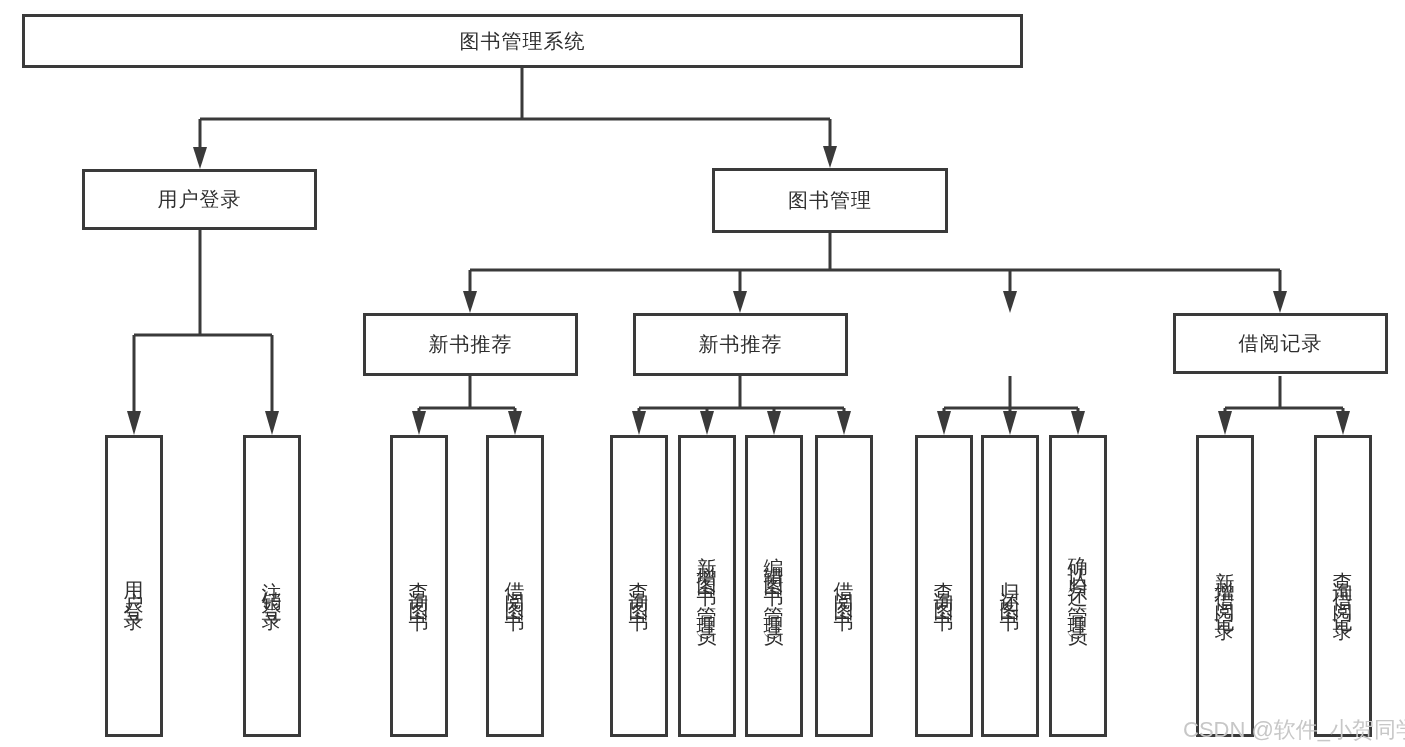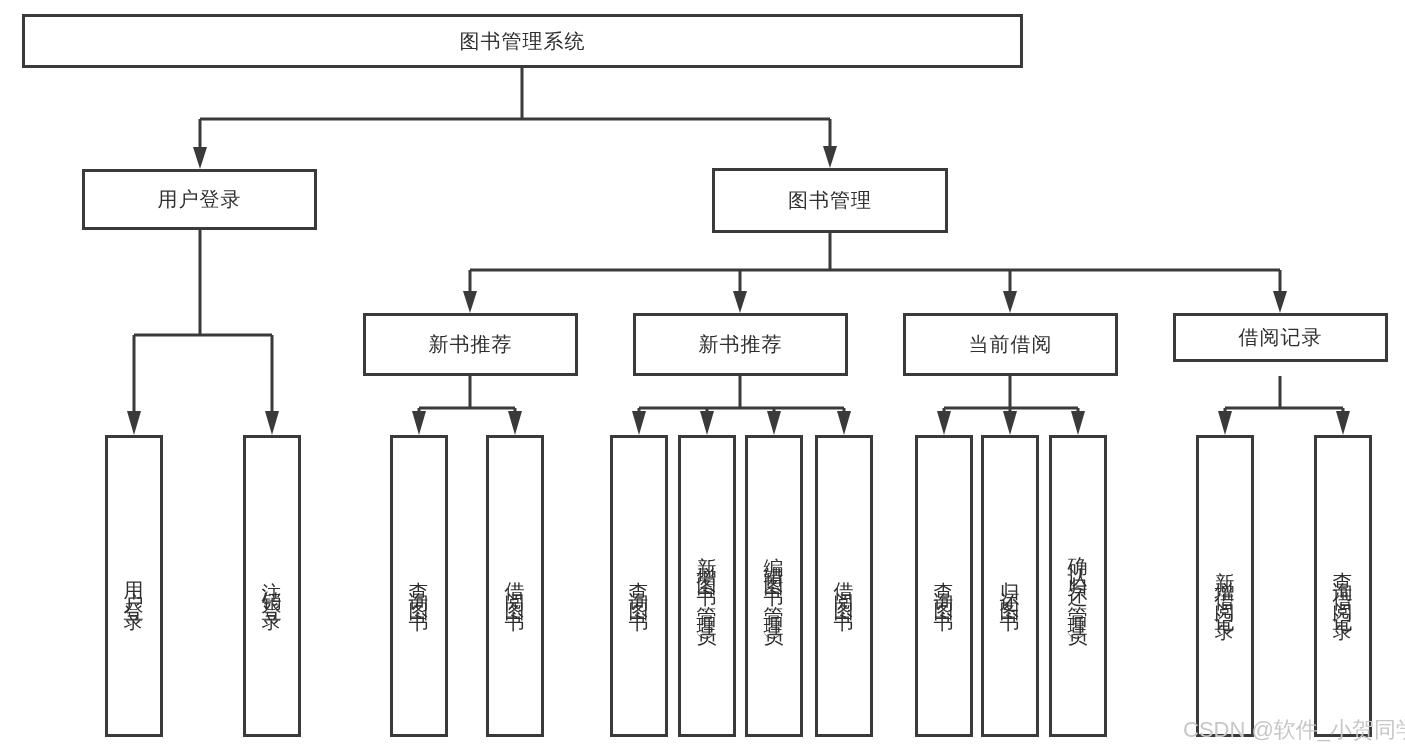--- a/index.html
+++ b/index.html
@@ -94,24 +94,21 @@
   <div class="node h" style="left:363px;top:313px;width:215px;height:63px">
     <span>新书推荐</span>
   </div>
 
   <div class="node h" style="left:712px;top:168px;width:236px;height:65px">
     <span>图书管理</span>
   </div>
   <div class="node h" style="left:633px;top:313px;width:215px;height:63px">
     <span>新书推荐</span>
   </div>
-  <div class="node h" style="left:903px;top:313px;width:215px;height:63px">
-    <span>当前借阅</span>
-  </div>
-  <div class="node h" style="left:1173px;top:313px;width:215px;height:49px">
+  <div class="node h" style="left:1173px;top:313px;width:215px;height:61px">
     <span>借阅记录</span>
   </div>
 
   <div class="node v" style="left:105px;top:435px;width:58px;height:302px">
     <span class="vtxt">用户登录</span>
   </div>
   <div class="node v" style="left:243px;top:435px;width:58px;height:302px">
     <span class="vtxt">注销登录</span>
   </div>
 

